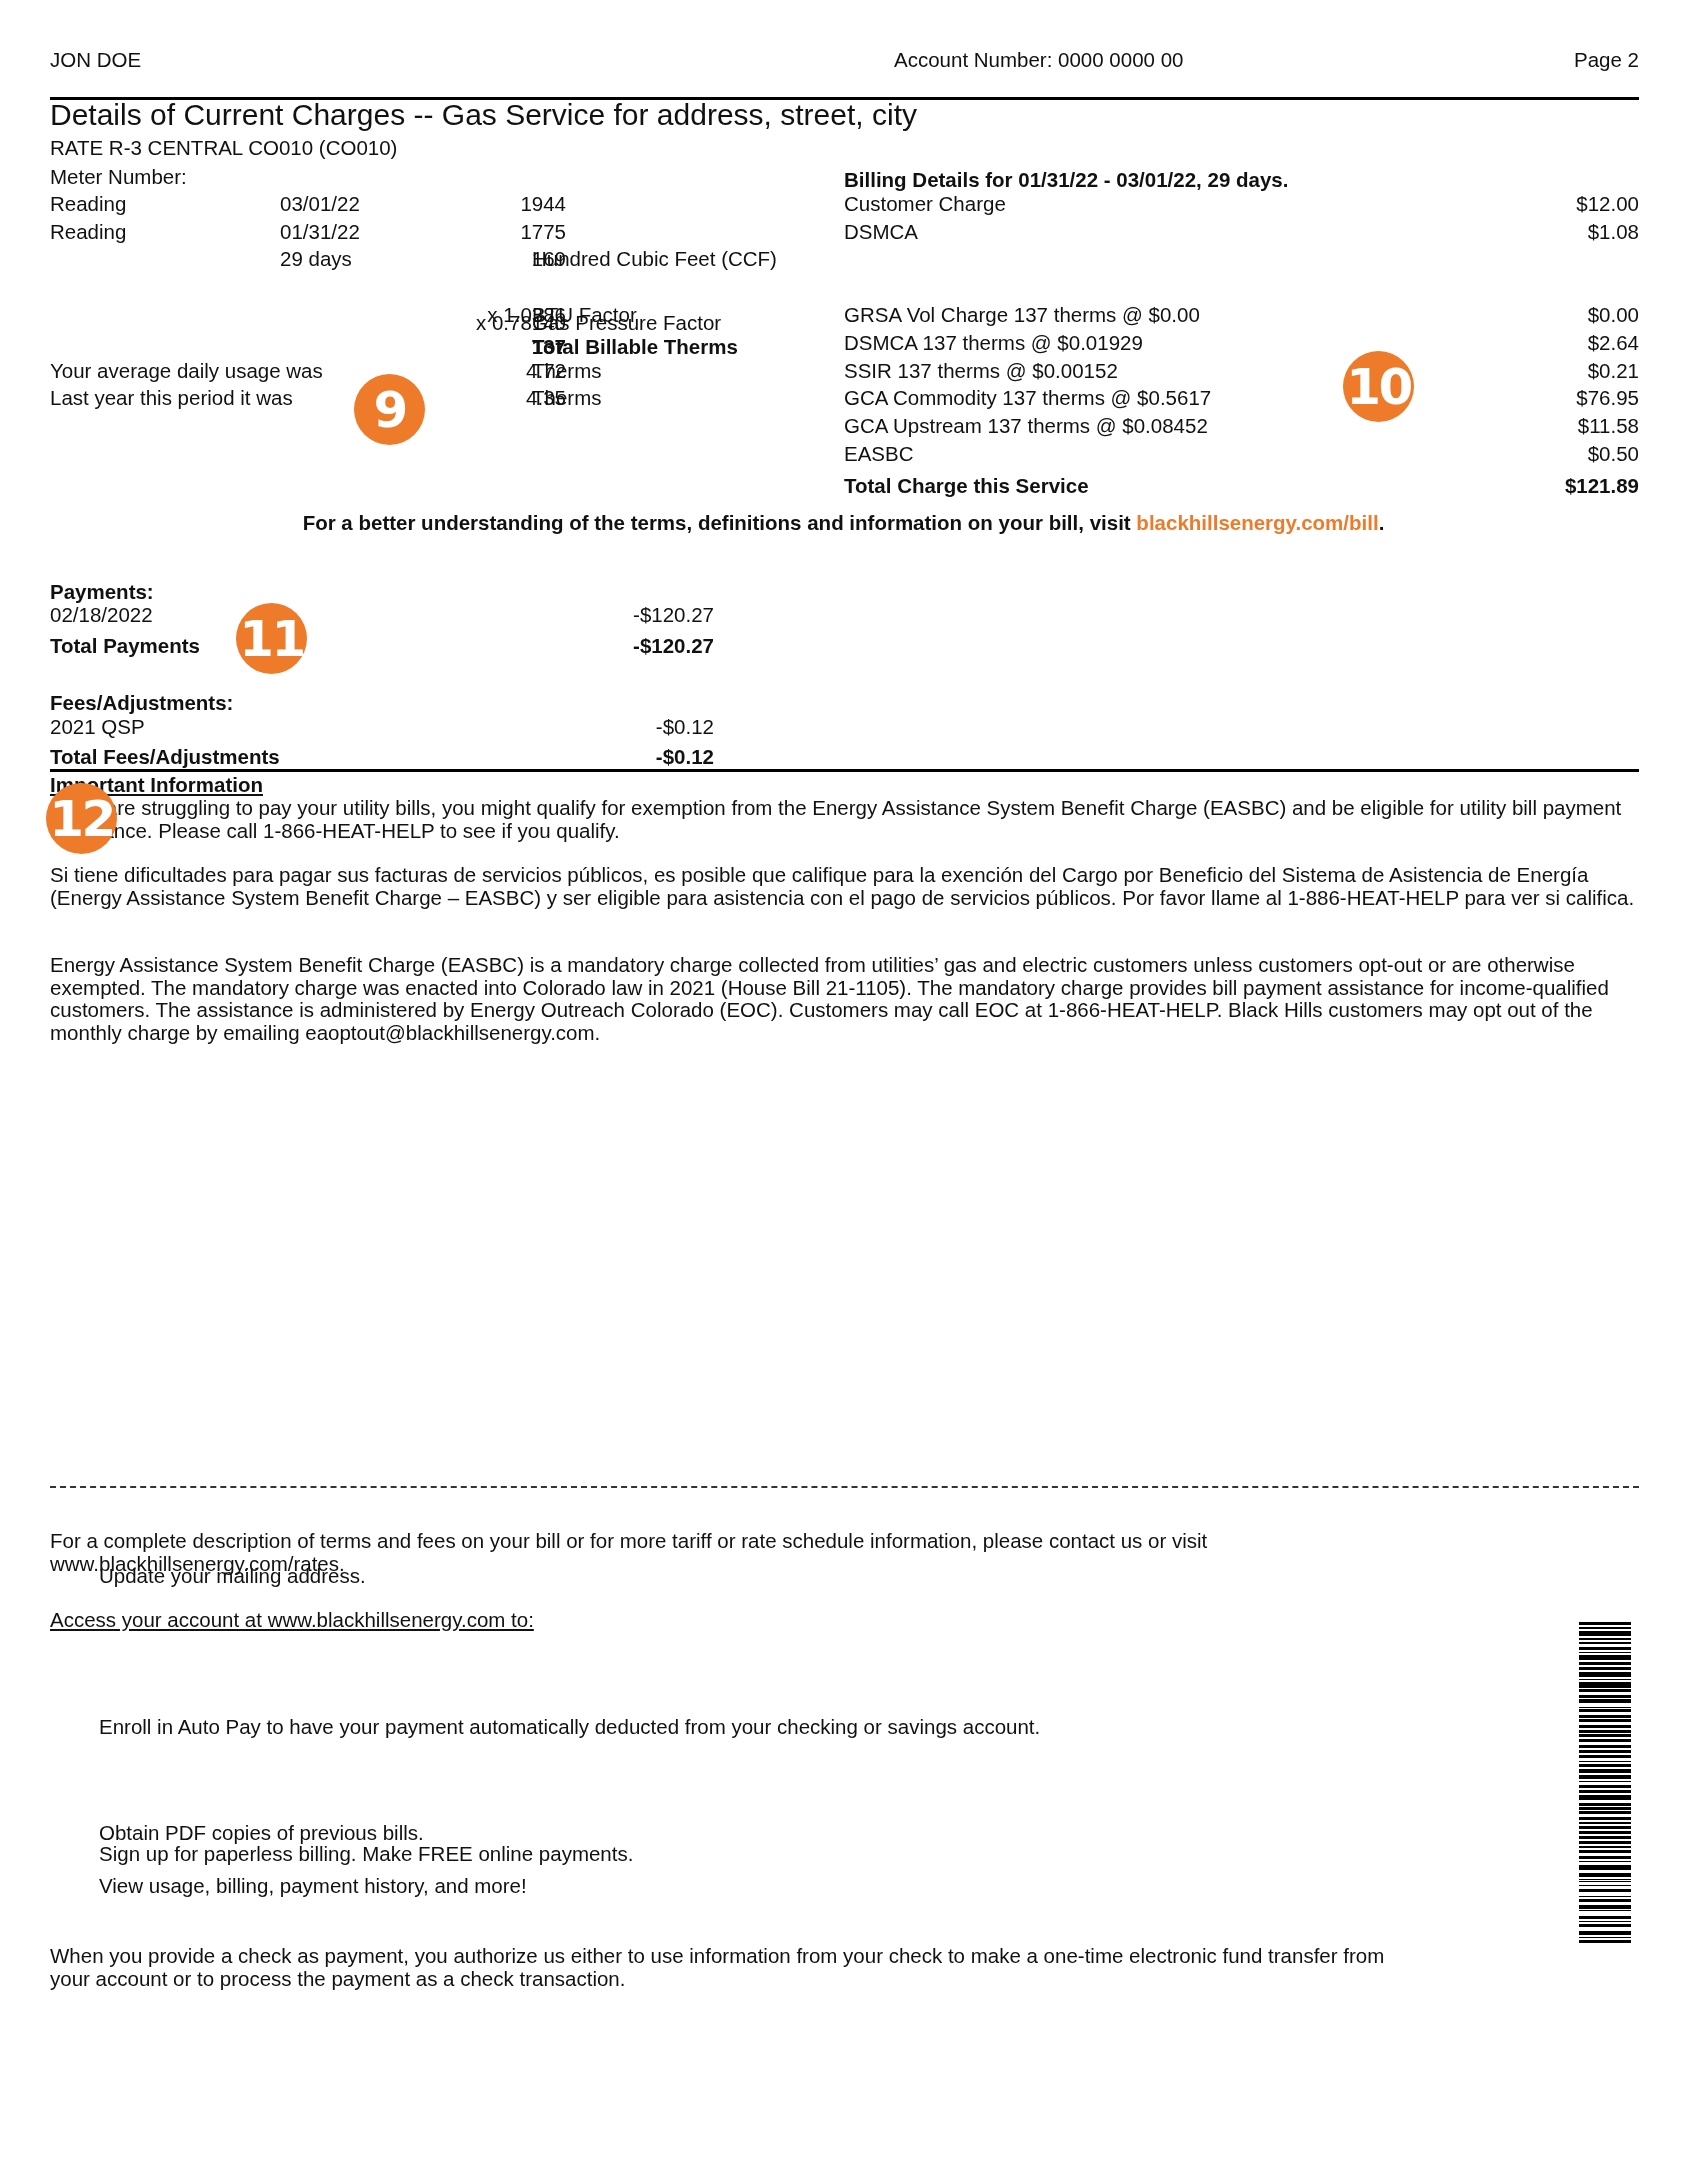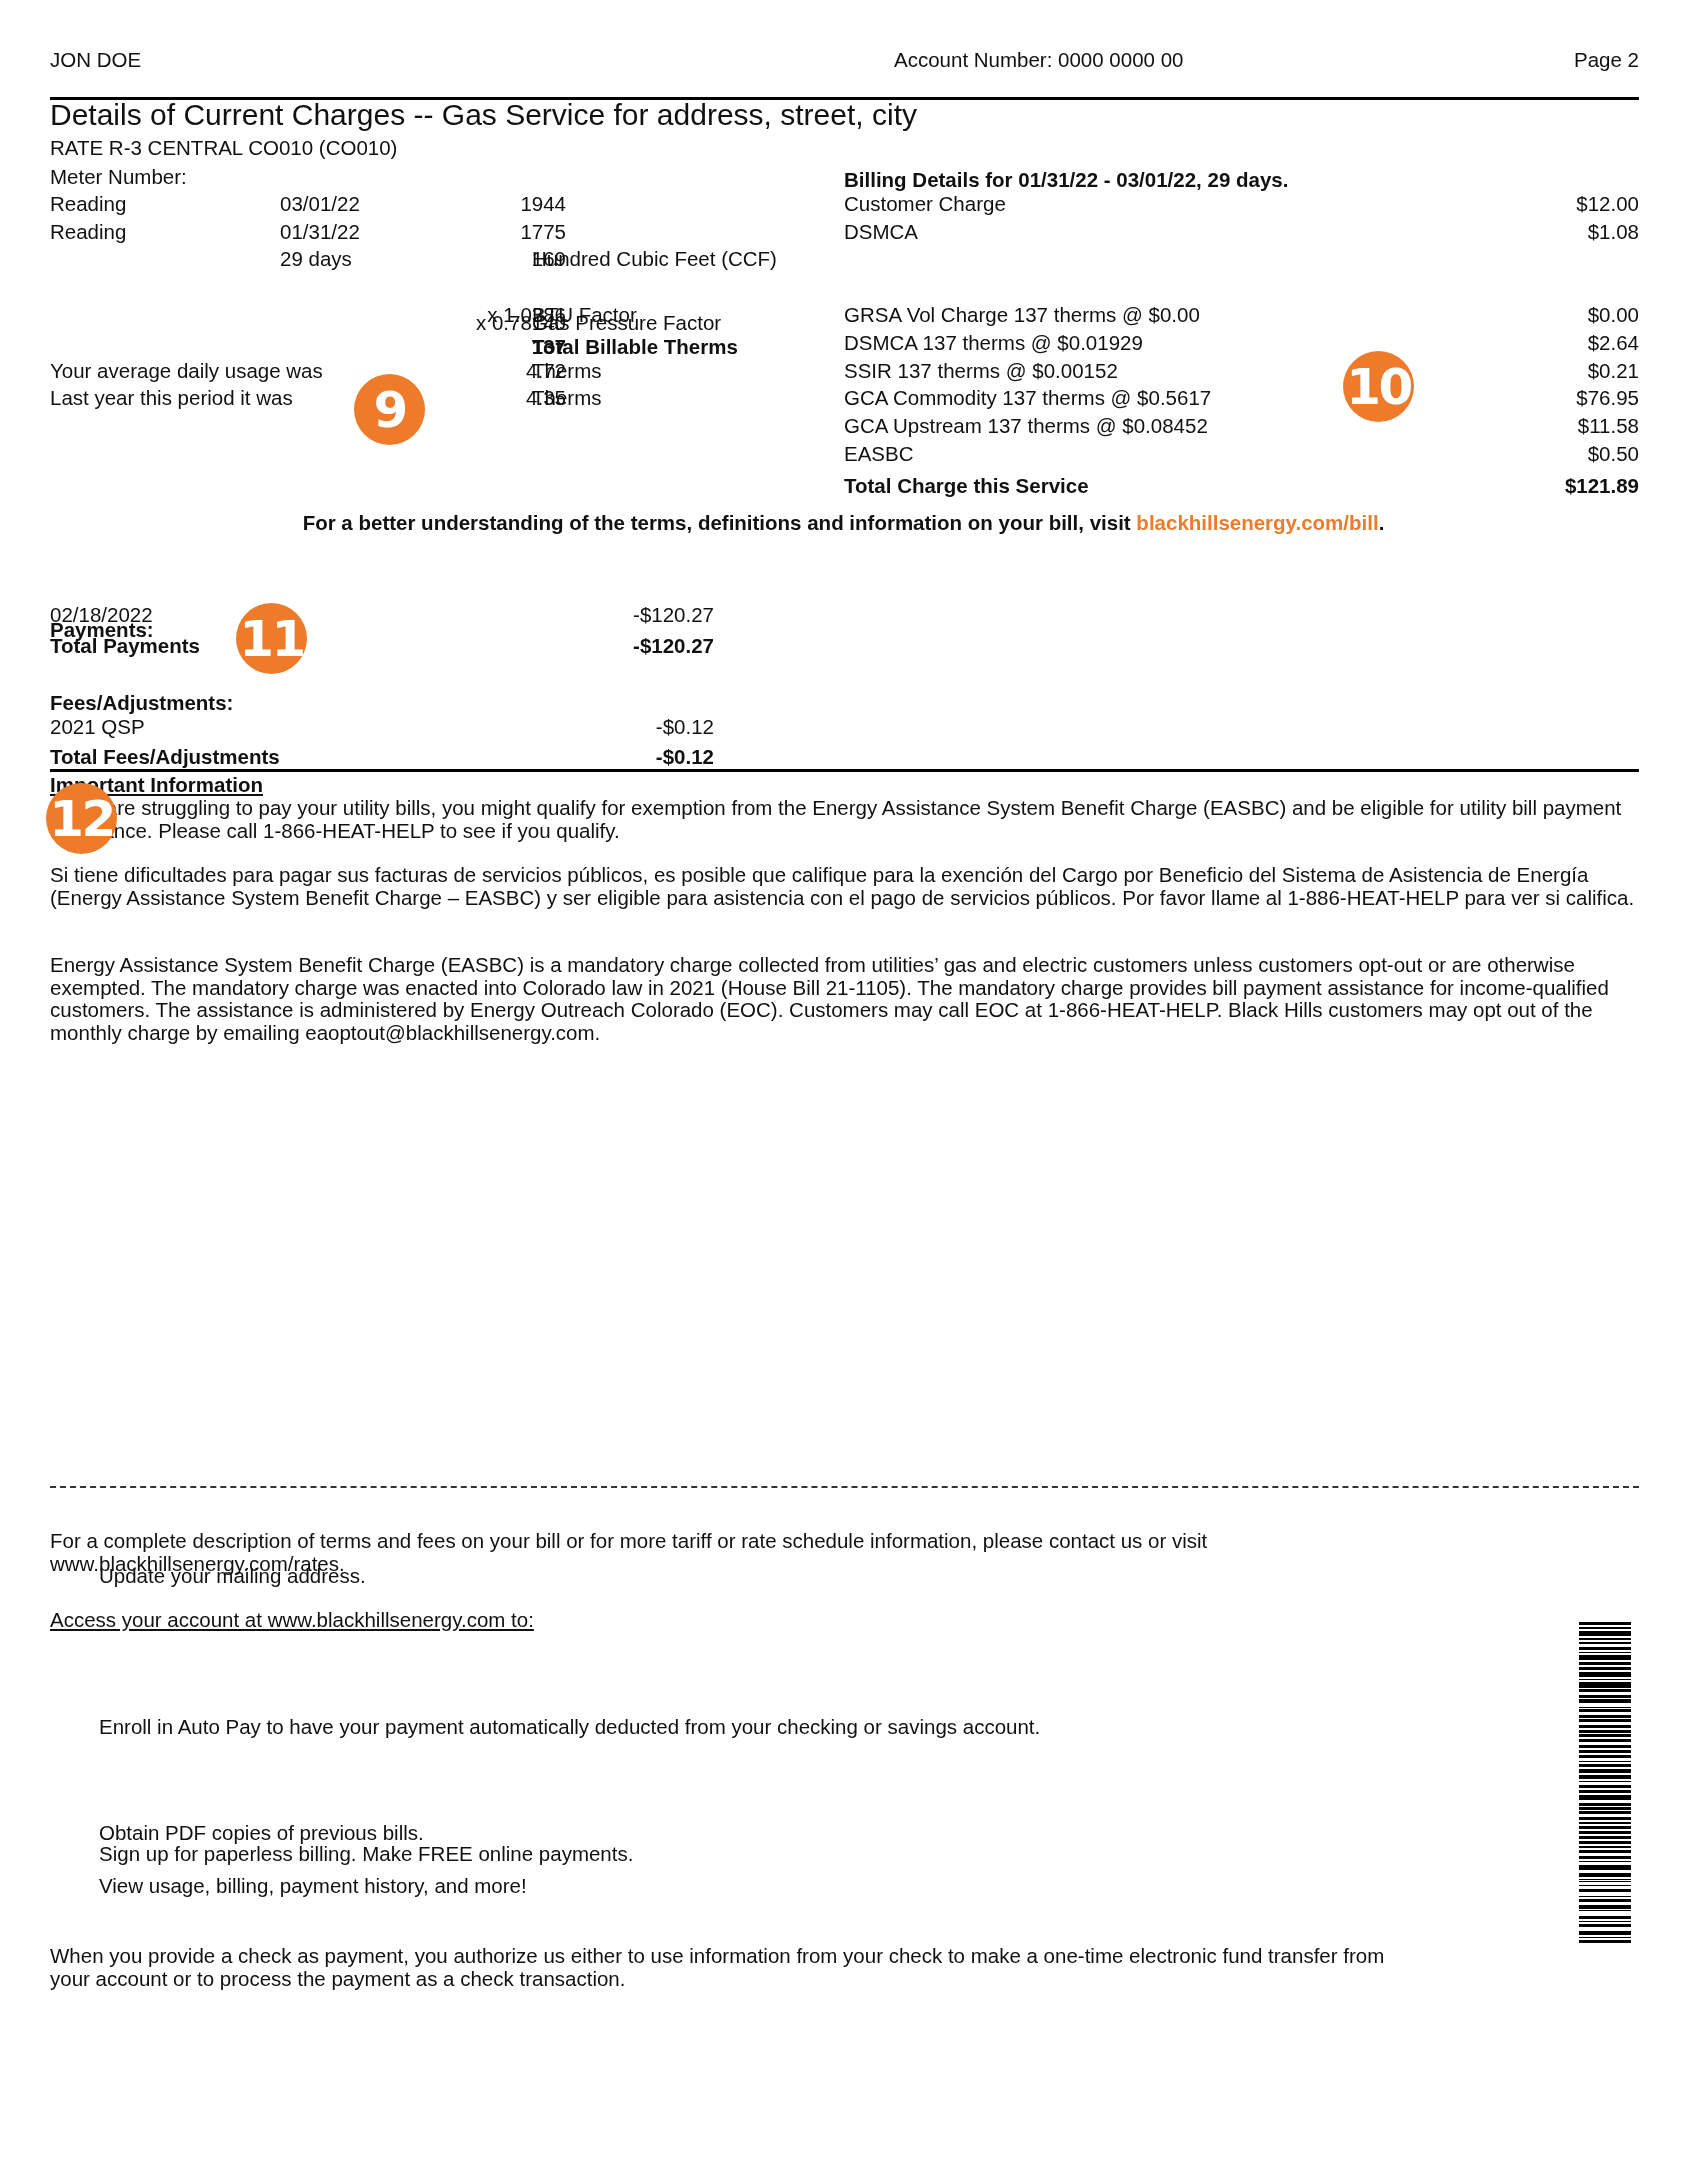--- a/index.html
+++ b/index.html
@@ -137,21 +137,21 @@
   <div class="brow bold" style="top:306px;">
     <span class="lbl">Total Charge this Service</span>
     <span class="amt">$121.89</span>
   </div>
 </div>
 
 <div class="abs note">
   <span>For a better understanding of the terms, definitions and information on your bill, visit </span><span class="link-or">blackhillsenergy.com/bill</span><span>.</span>
 </div>
 
-<div class="abs bold" style="left:50px;top:580px;margin-top:38px;">Payments:</div>
+<div class="abs bold" style="left:50px;top:580px;">Payments:</div>
 <div class="prow" style="top:603px;">
   <span class="lbl">02/18/2022</span>
   <span class="amt">-$120.27</span>
 </div>
 <div class="prow bold" style="top:634px;">
   <span class="lbl">Total Payments</span>
   <span class="amt">-$120.27</span>
 </div>
 
 <div class="abs bold" style="left:50px;top:691px;">Fees/Adjustments:</div>

